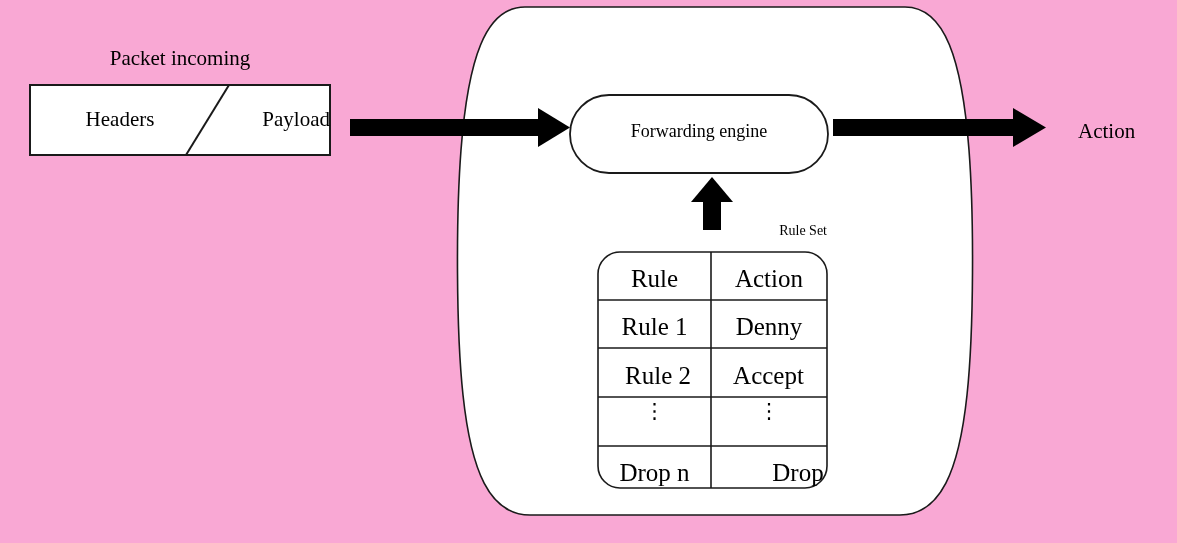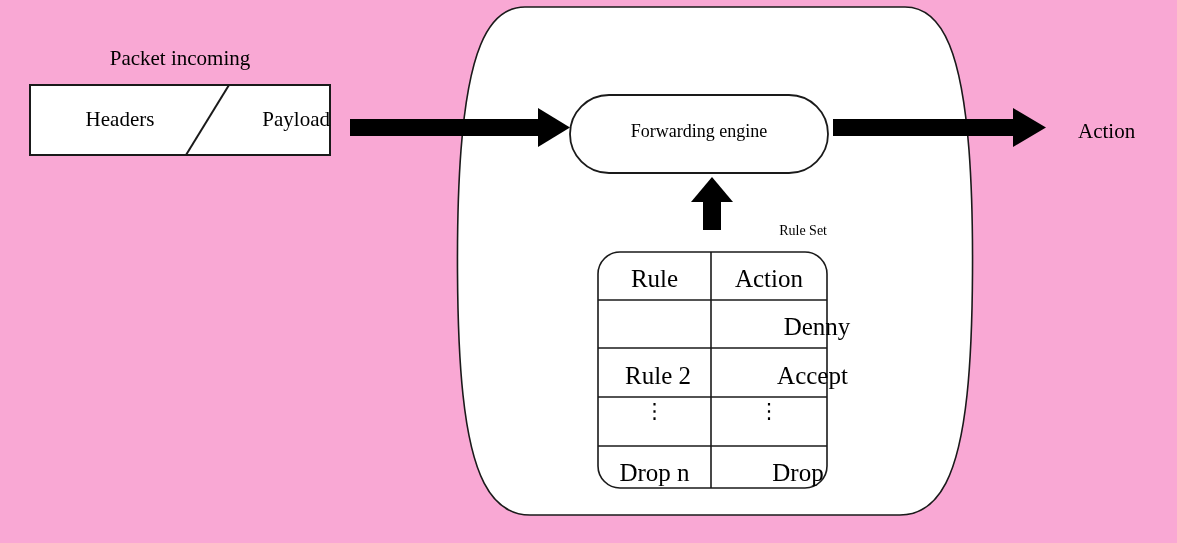--- a/index.html
+++ b/index.html
@@ -139,24 +139,25 @@
 
   <div class="lbl engine-label">Forwarding engine</div>
 
   <div class="lbl ruleset-label">Rule Set</div>
 
   <div class="lbl action-label">Action</div>
 
   <div class="cell-text" style="left:598px; top:265px; width:113px;">Rule</div>
   <div class="cell-text" style="left:711px; top:265px; width:116px;">Action</div>
 
-  <div class="cell-text" style="left:711px; top:313px; width:116px;padding-left:48px;">Denny</div>
+  <div class="cell-text" style="left:598px; top:313px; width:113px;">Rule 1</div>
+  <div class="cell-text" style="left:711px; top:313px; width:116px;">Denny</div>
 
   <div class="cell-text" style="left:598px; top:362px; width:120px;">Rule 2</div>
-  <div class="cell-text" style="left:711px; top:362px; width:115px;padding-left:44px;">Accept</div>
+  <div class="cell-text" style="left:711px; top:362px; width:115px;">Accept</div>
 
   <div class="dots-cell" style="left:598px; top:405px; width:113px;">⋮</div>
   <div class="dots-cell" style="left:711px; top:405px; width:116px;">⋮</div>
 
   <div class="cell-text" style="left:598px; top:459px; width:113px;">Drop n</div>
   <div class="cell-text" style="left:740px; top:459px; width:116px;">Drop</div>
 
 </div>
 
 </body></html>

